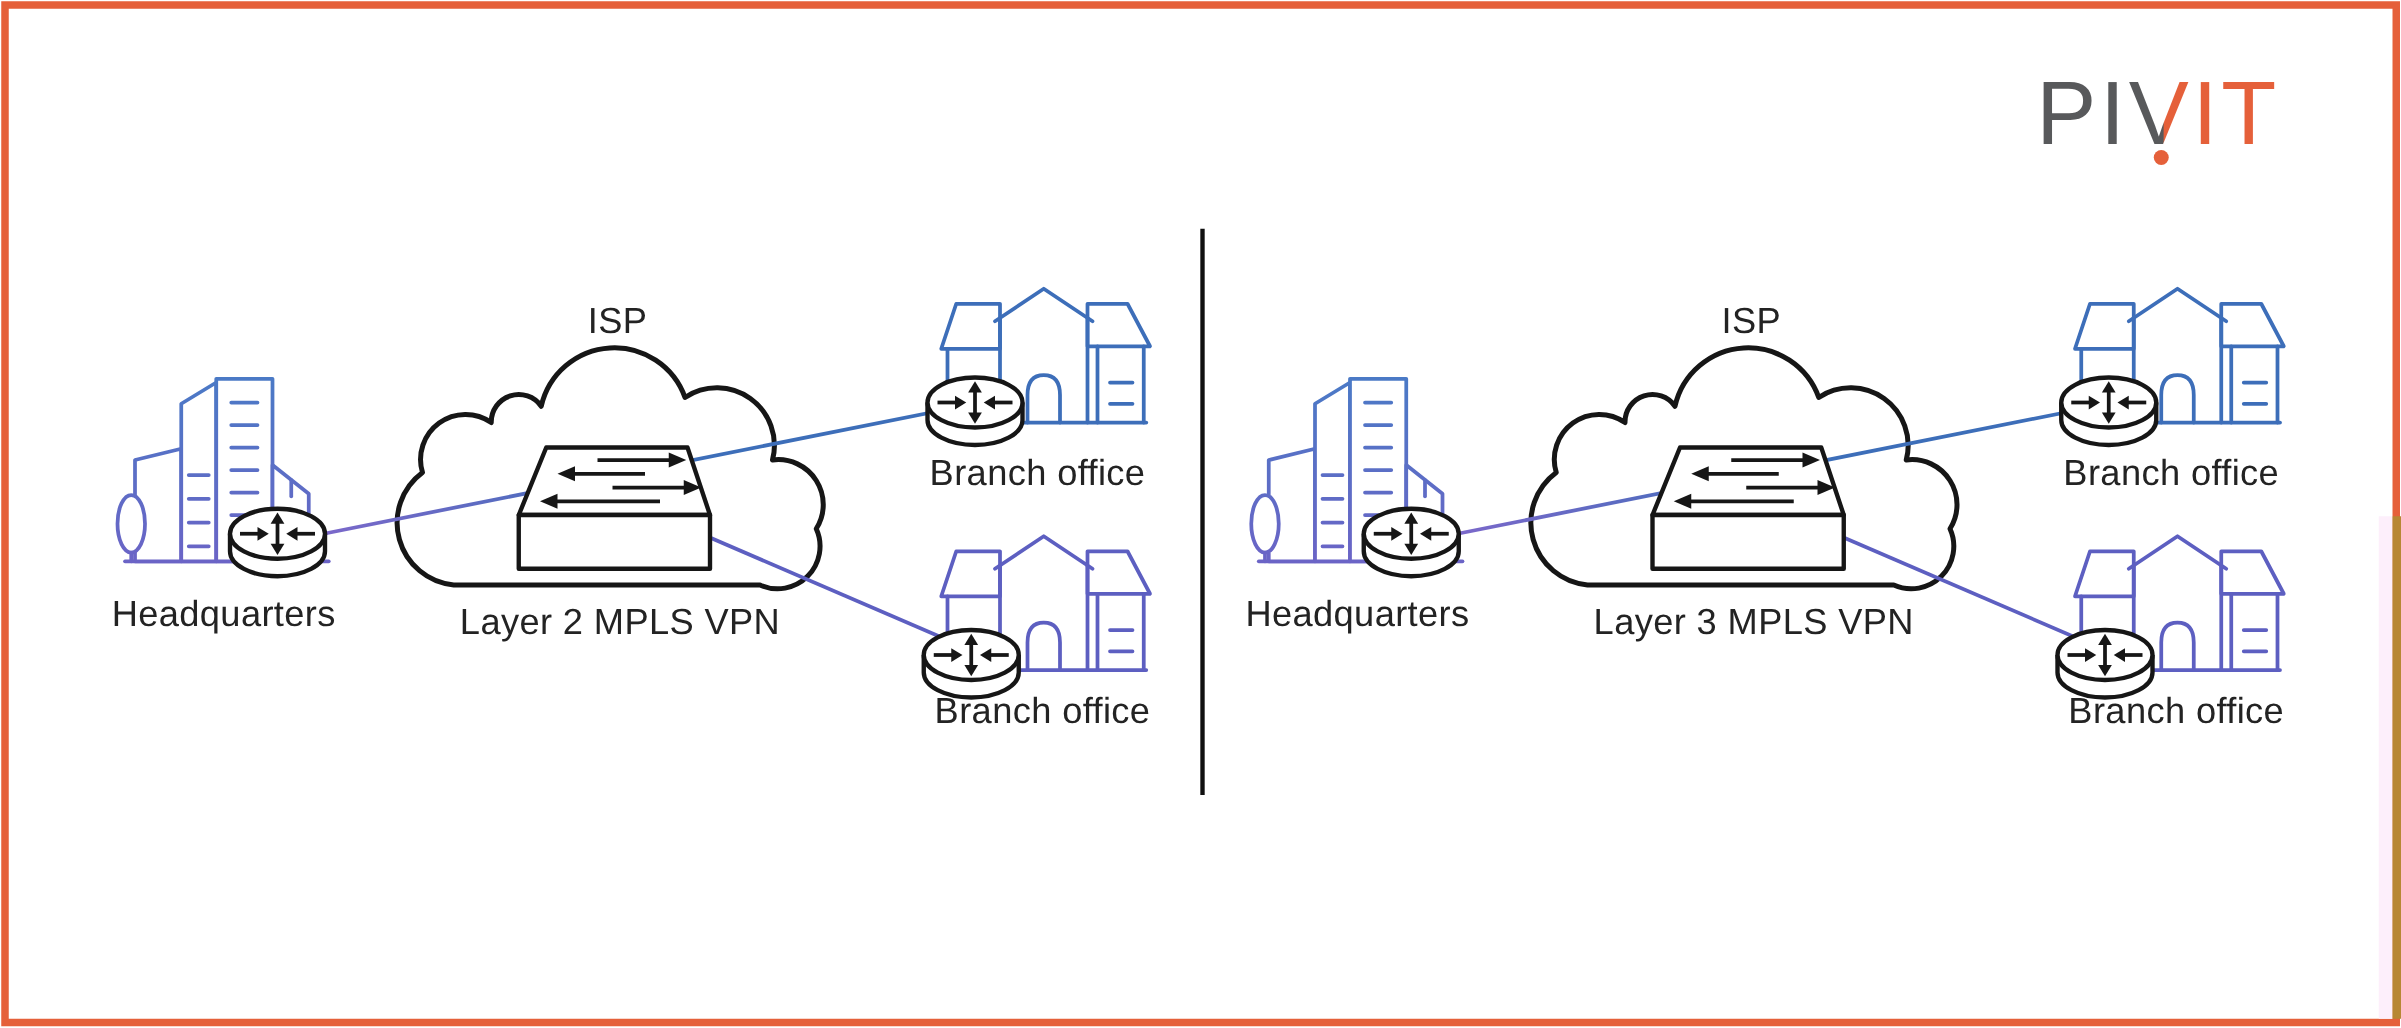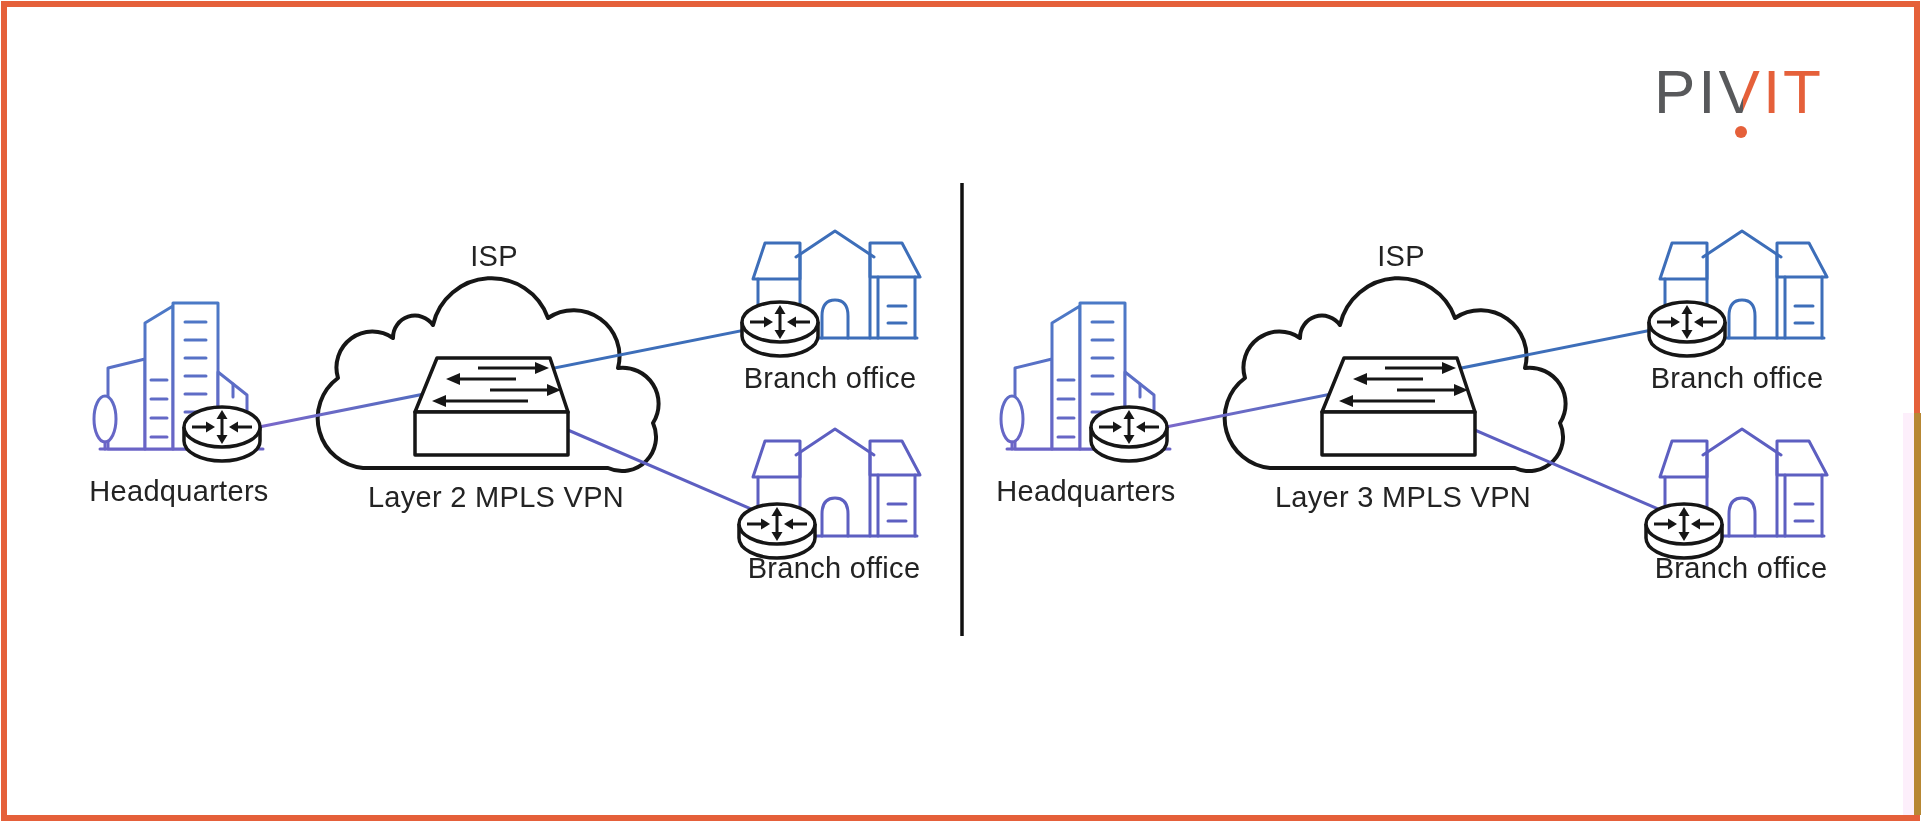--- a/index.html
+++ b/index.html
@@ -1,20 +1,20 @@
 <!DOCTYPE html>
 <html><head>
 <meta charset="utf-8">
 <style>
   html,body{margin:0;padding:0;background:#fff;}
   .canvas{position:relative;width:1921px;height:822px;background:#ffffff;overflow:hidden;
           font-family:"Liberation Sans",sans-serif;}
   .frame{position:absolute;inset:1px;border:6px solid #e5603a;pointer-events:none;}
   .artboard{position:absolute;left:0;top:0;}
-  .logo{position:absolute;top:60px;right:97px;font-size:62px;line-height:63px;
+  .logo{position:absolute;top:60px;right:97px;font-size:72px;line-height:63px;
         letter-spacing:3px;color:#58595b;font-weight:400;}
   .lg-orange{color:#e5603a;}
   .lg-v{position:relative;color:#58595b;}
   @supports ((-webkit-background-clip:text) or (background-clip:text)){
     .lg-v{background:linear-gradient(to right,#58595b 54%,#e5603a 54%);
           -webkit-background-clip:text;background-clip:text;color:transparent;}
   }
   .lg-v::after{content:"";position:absolute;left:50%;margin-left:-6px;top:69px;
                width:12px;height:12px;border-radius:50%;background:#e5603a;}
   svg text{font-family:"Liberation Sans",sans-serif;font-size:29px;fill:#232323;letter-spacing:.3px;}

